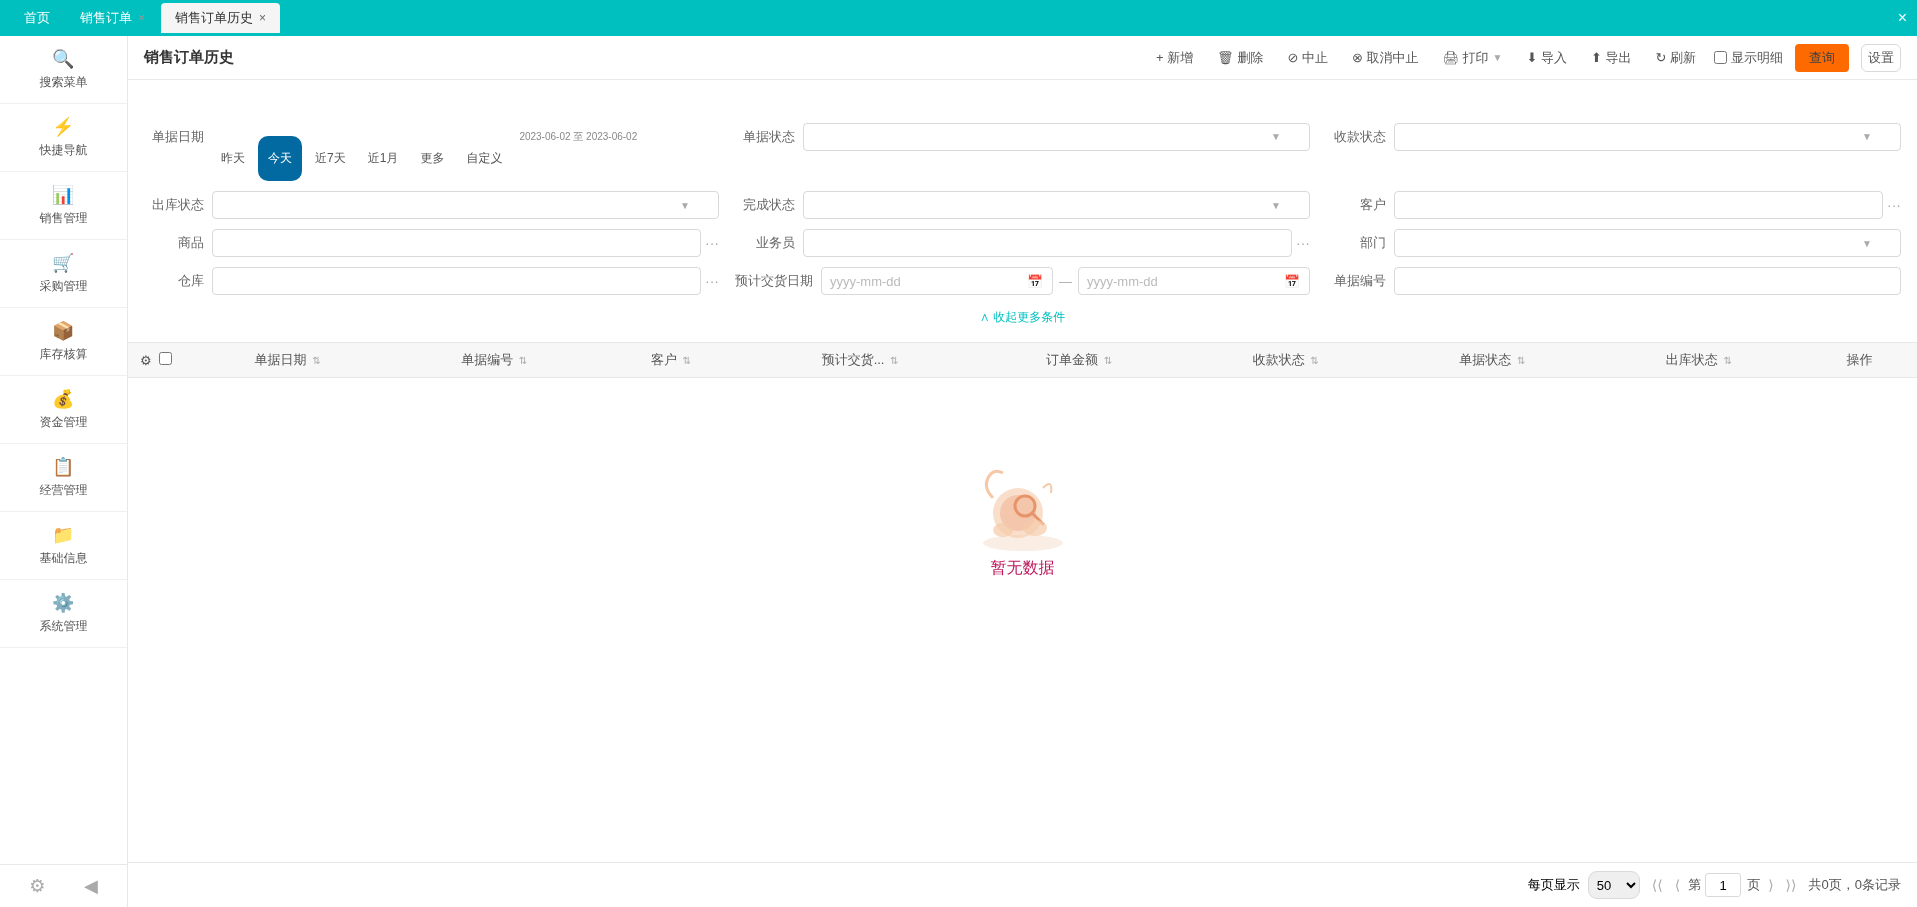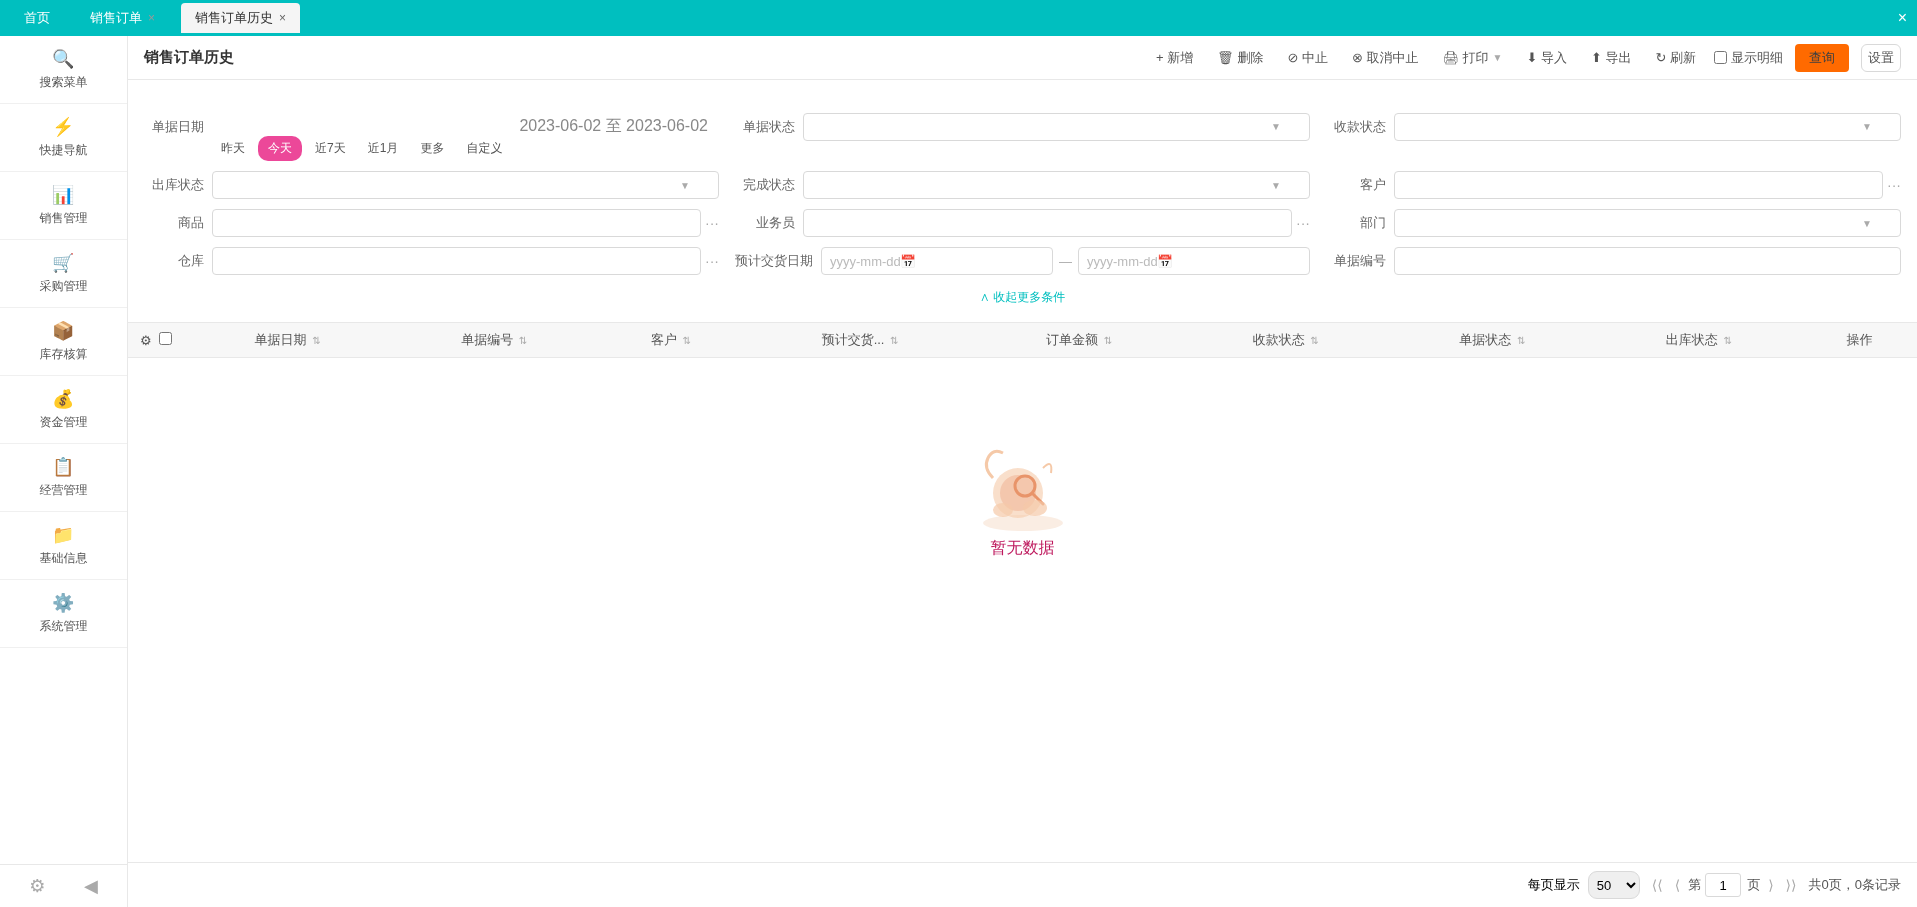--- a/index.html
+++ b/index.html
@@ -1,19 +1,19 @@
 <!DOCTYPE html>
 <html><head>
   <meta charset="utf-8">
   <style>
     * { margin: 0; padding: 0; box-sizing: border-box; }
     body { font-family: 'Microsoft YaHei', Arial, sans-serif; font-size: 13px; background: #f5f5f5; display: flex; flex-direction: column; height: 907px; overflow: hidden; }
 
     
-    .top-bar { background: #00bfbf; height: 36px; display: flex; align-items: center; padding: 0 10px; gap: 12px; flex-shrink: 0; }
+    .top-bar { background: #00bfbf; height: 36px; display: flex; align-items: center; padding: 0 10px; gap: 2px; flex-shrink: 0; }
     .tab-item { padding: 6px 14px; border-radius: 4px 4px 0 0; cursor: pointer; font-size: 13px; color: #fff; display: flex; align-items: center; gap: 6px; height: 30px; }
     .tab-item.active { background: #f5f5f5; color: #333; border-radius: 4px 4px 0 0; }
     .tab-item .close-btn { font-size: 12px; color: #999; cursor: pointer; }
     .tab-item.active .close-btn { color: #666; }
     .top-bar-right { margin-left: auto; display: flex; align-items: center; gap: 8px; }
     .top-close-btn { color: #fff; font-size: 16px; cursor: pointer; }
 
     
     .main-layout { display: flex; flex: 1; overflow: hidden; }
 
@@ -32,29 +32,29 @@
     .toolbar { display: flex; align-items: center; gap: 12px; }
     .toolbar-btn { display: flex; align-items: center; gap: 4px; cursor: pointer; color: #555; font-size: 13px; padding: 4px 6px; border-radius: 3px; }
     .toolbar-btn.orange { color: #404040; background: #ff6a00; padding: 5px 14px; border-radius: 4px; font-size: 13px; }
     .display-detail { display: flex; align-items: center; gap: 4px; font-size: 13px; color: #555; cursor: pointer; }
     .display-detail input[type=checkbox] { cursor: pointer; }
 
     
     .filter-area { background: #fff; padding: 12px 16px; border-bottom: 1px solid #e8e8e8; flex-shrink: 0; }
     .filter-row { display: flex; align-items: center; margin-bottom: 10px; gap: 16px; }
     .date-btn { padding: 2px 8px; border-radius: 3px; cursor: pointer; font-size: 12px; color: #555; border: 1px solid transparent; margin-top: 44px; }
-    .date-btn.active { background: #ec4899; color: #fff; border-radius: 10px; border: none; padding: 4px 10px; }
-    .date-range { font-size: 16px; color: #888; margin-left: 4px; text-align: center; }
+    .date-btn.active { background: #0369a1; color: #fff; border-radius: 10px; border: none; padding: 14px 10px; }
+    .date-range { font-size: 10px; color: #888; margin-left: 4px; text-align: center; }
     .select-box { border: 1px solid #d9d9d9; border-radius: 4px; padding: 4px 28px 4px 8px; font-size: 13px; color: #555; background: #fff; min-width: 160px; cursor: pointer; position: relative; display: flex; align-items: center; justify-content: space-between; height: 28px; }
     .select-box .arrow { color: #aaa; font-size: 10px; }
     .input-box { border: 1px solid #d9d9d9; border-radius: 4px; padding: 4px 8px; font-size: 13px; color: #555; background: #fff; min-width: 160px; height: 28px; }
     .ellipsis-btn { color: #aaa; cursor: pointer; font-size: 14px; margin-left: 4px; }
     .filter-group { display: flex; align-items: center; flex: 1; min-width: 280px; }
     .filter-group-label { color: #666; font-size: 13px; min-width: 60px; text-align: right; margin-right: 8px; }
-    .date-input { border: 1px solid #d9d9d9; border-radius: 4px; padding: 4px 8px; font-size: 13px; color: #aaa; background: #fff; width: 120px; height: 28px; display: flex; align-items: center; justify-content: flex-start; }
+    .date-input { border: 1px solid #d9d9d9; border-radius: 4px; padding: 4px 8px; font-size: 13px; color: #aaa; background: #fff; width: 120px; height: 28px; display: flex; align-items: center; justify-content: space-between; }
     .date-sep { margin: 0 6px; color: #aaa; }
     .collapse-bar { text-align: center; padding: 4px 0; color: #00bfbf; font-size: 12px; cursor: pointer; }
 
     
     .table-area { flex: 1; overflow: auto; background: #fff; margin: 0; }
     .data-table { width: 100%; border-collapse: collapse; }
     .data-table th { background: #f7f7f7; border-bottom: 1px solid #e8e8e8; padding: 8px 12px; font-size: 13px; color: #555; font-weight: normal; white-space: nowrap; cursor: pointer; }
     .data-table th .sort-icon { color: #aaa; margin-left: 2px; font-size: 10px; }
     .data-table th:first-child { width: 40px; }
 

